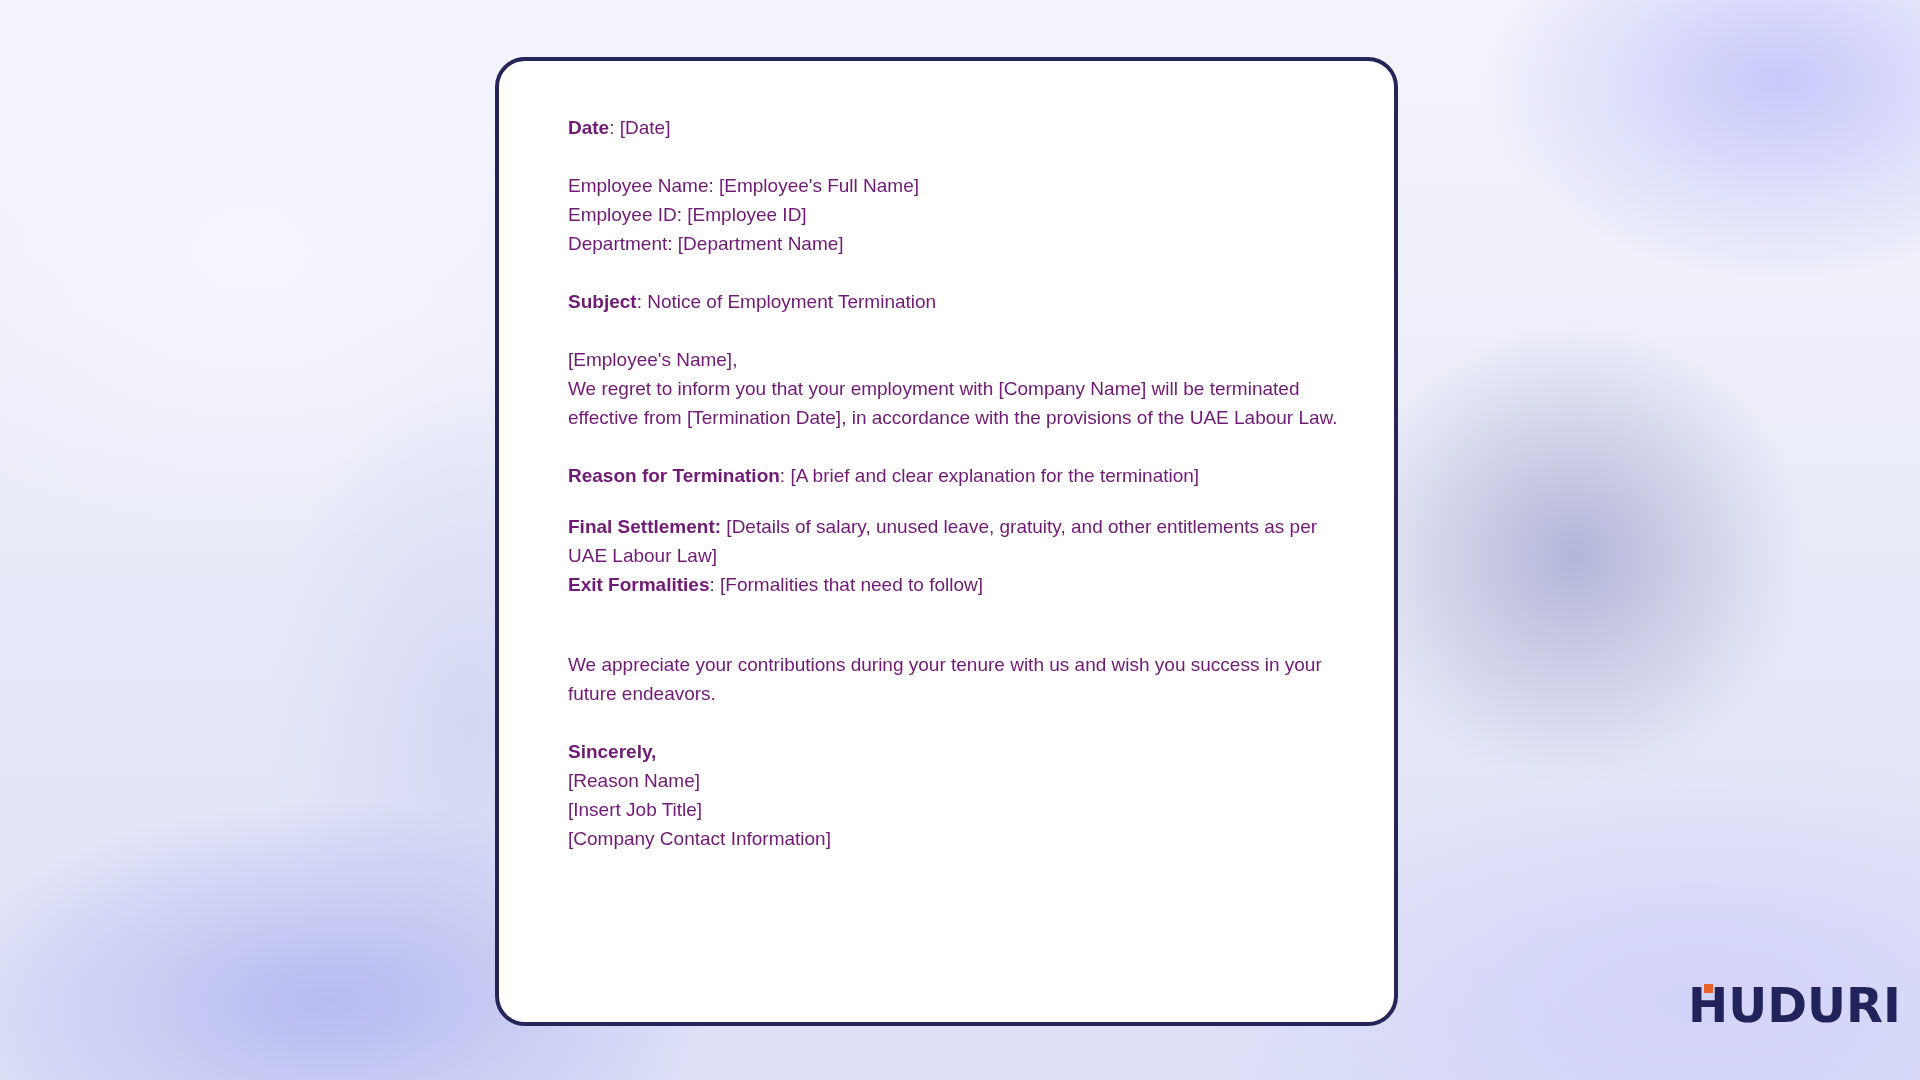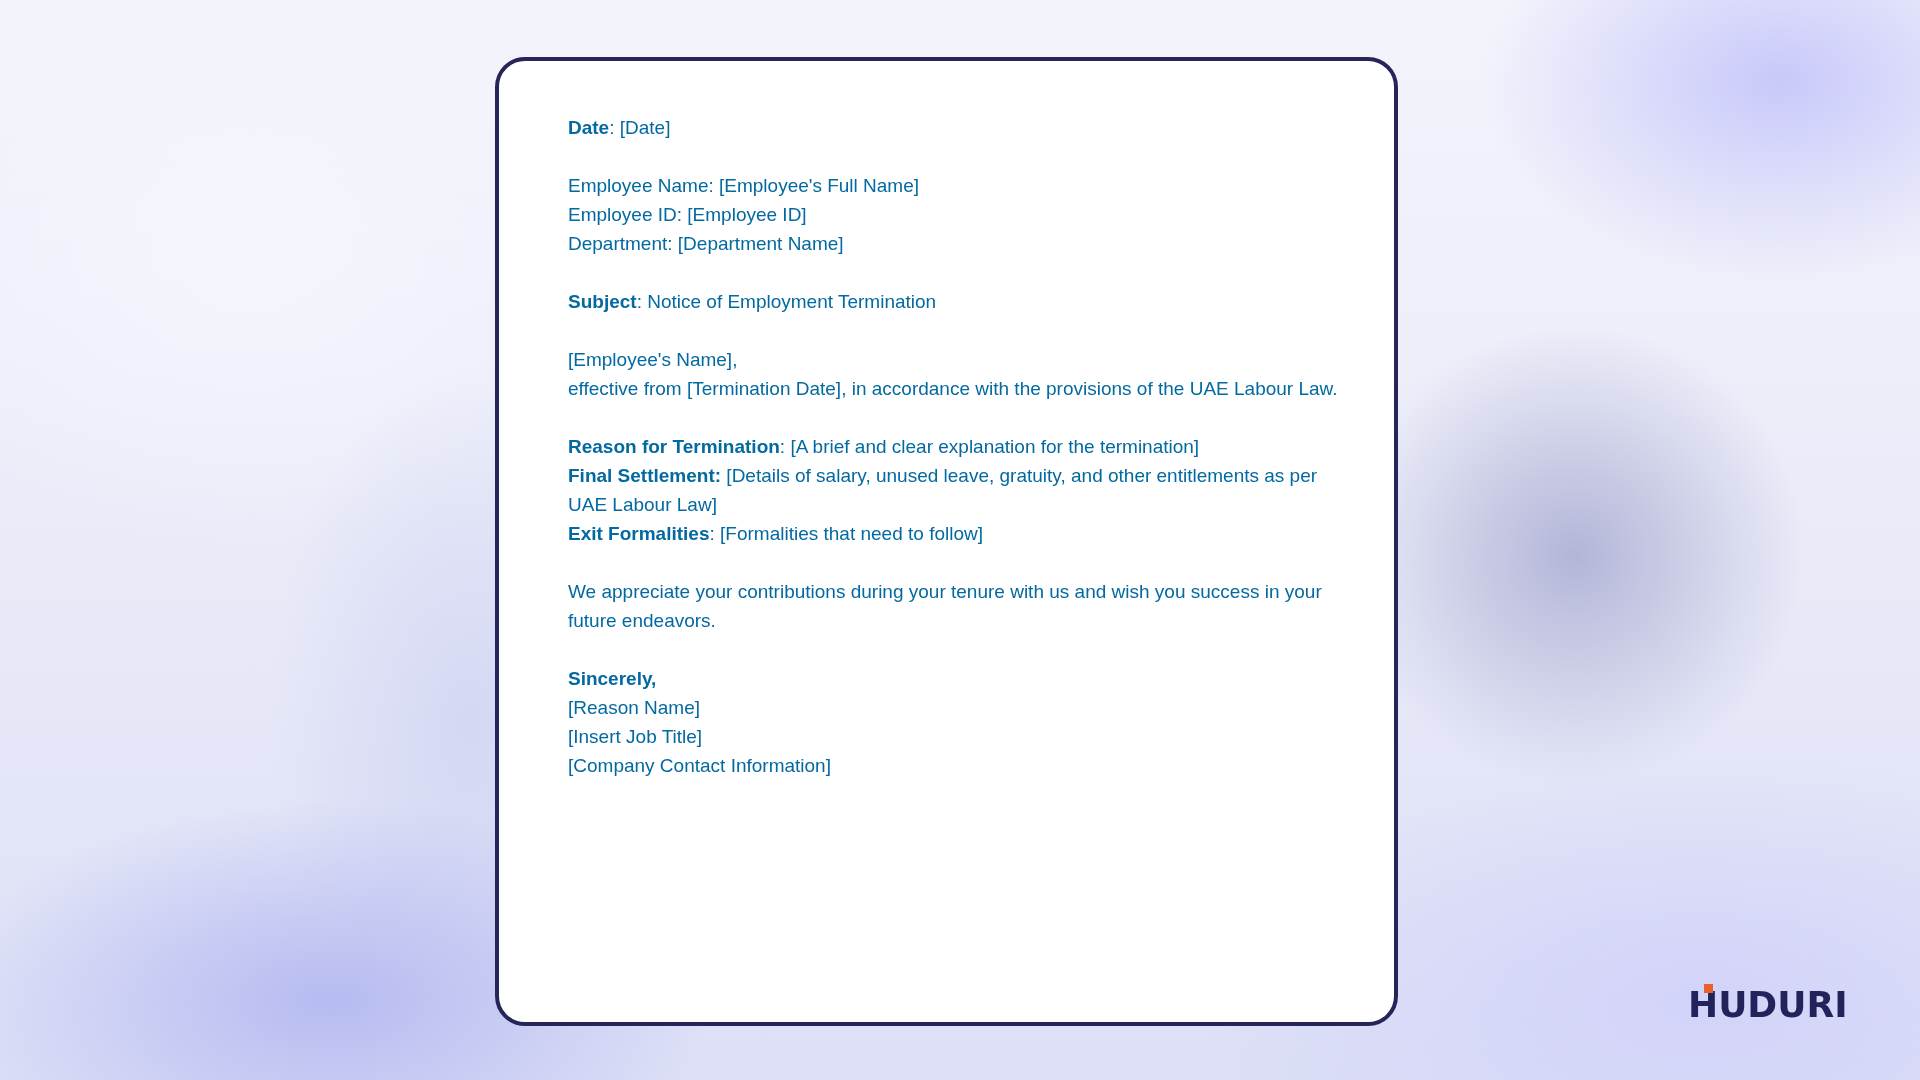--- a/index.html
+++ b/index.html
@@ -19,30 +19,30 @@
       radial-gradient(ellipse 400px 300px at 250px 250px, rgba(245,246,253,0.9), rgba(245,246,253,0) 100%),
       linear-gradient(180deg, #f3f4fb 0%, #e7e9f8 60%, #dcdff6 100%);
   }
   .card {
     position:absolute; left:495px; top:57px; width:895px; height:961px;
     background:#ffffff; border:4px solid #25255a; border-radius:30px;
     box-sizing:content-box;
   }
   .content {
     position:absolute; left:69px; top:52px; width:790px;
-    font-size:19px; line-height:29px; color:#0369a1;
+    font-size:19px; line-height:29px; color:#701a75;
   }
   .line { white-space:nowrap; min-height:29px; }
-  .wrap { white-space:normal; }
+  .wrap { white-space:normal;margin-top:22px; }
   .gap { height:29px; }
   b { font-weight:bold; }
   .logo {
     position:absolute; left:1688px; top:982px;
     font-family:"DejaVu Sans", sans-serif; font-weight:bold;
-    font-size:36px; letter-spacing:0px; color:#22235a; line-height:46px;
+    font-size:48px; letter-spacing:0px; color:#22235a; line-height:46px;
   }
   .logo .h { position:relative; display:inline-block; }
   .logo .dot {
     position:absolute; left:16px; top:2px; width:9px; height:9px; background:#e8622a;
   }
 </style>
 </head>
 <body>
 
 <div class="bg"></div>
@@ -51,20 +51,21 @@
   <div class="content">
     <div class="line"><b>Date</b><span>: [Date]</span></div>
     <div class="gap"></div>
     <div class="line">Employee Name: [Employee's Full Name]</div>
     <div class="line">Employee ID: [Employee ID]</div>
     <div class="line">Department: [Department Name]</div>
     <div class="gap"></div>
     <div class="line"><b>Subject</b><span>: Notice of Employment Termination</span></div>
     <div class="gap"></div>
     <div class="line">[Employee's Name],</div>
+    <div class="line">We regret to inform you that your employment with [Company Name] will be terminated</div>
     <div class="line">effective from [Termination Date], in accordance with the provisions of the UAE Labour Law.</div>
     <div class="gap"></div>
     <div class="line"><b>Reason for Termination</b><span>: [A brief and clear explanation for the termination]</span></div>
     <div class="line wrap"><b>Final Settlement:</b><span> [Details of salary, unused leave, gratuity, and other entitlements as per UAE Labour Law]</span></div>
     <div class="line"><b>Exit Formalities</b><span>: [Formalities that need to follow]</span></div>
     <div class="gap"></div>
     <div class="line wrap">We appreciate your contributions during your tenure with us and wish you success in your future endeavors.</div>
     <div class="gap"></div>
     <div class="line"><b>Sincerely,</b></div>
     <div class="line">[Reason Name]</div>

